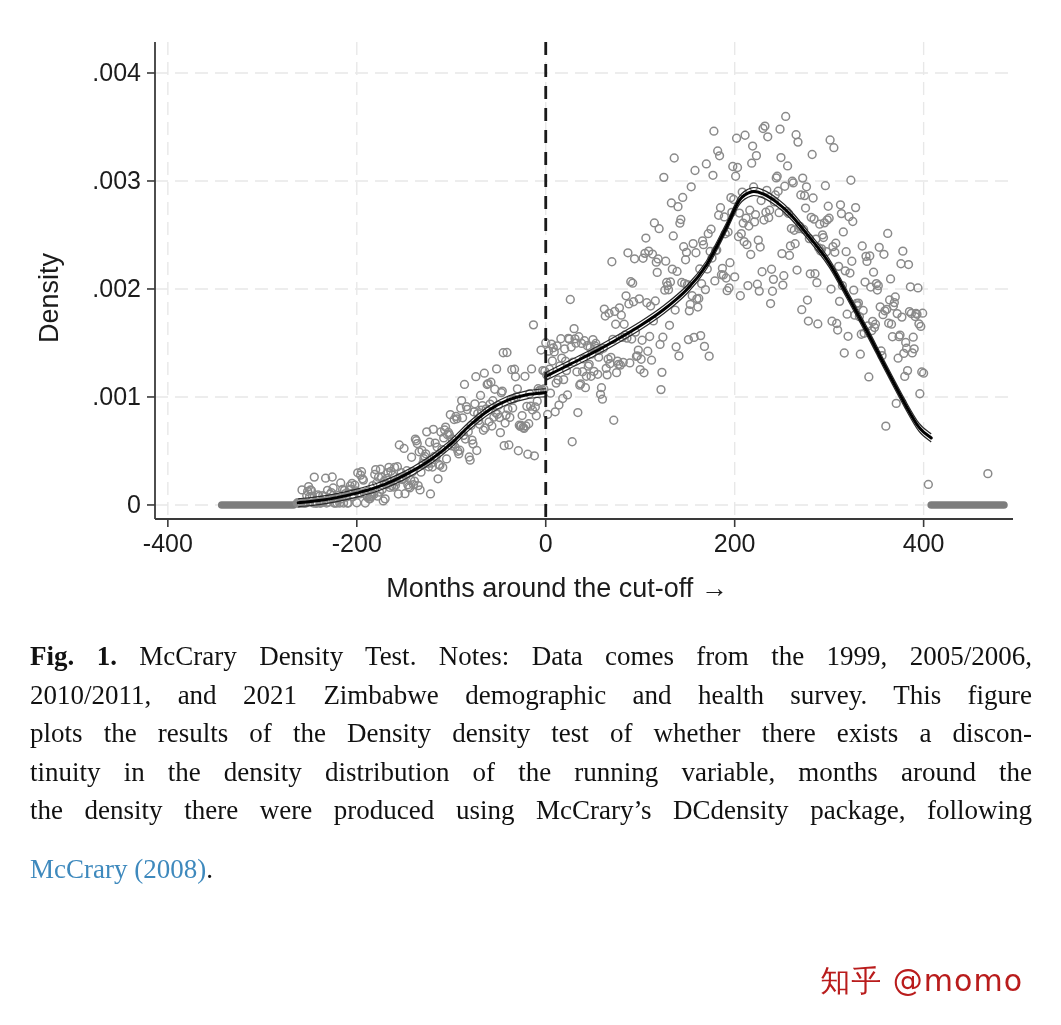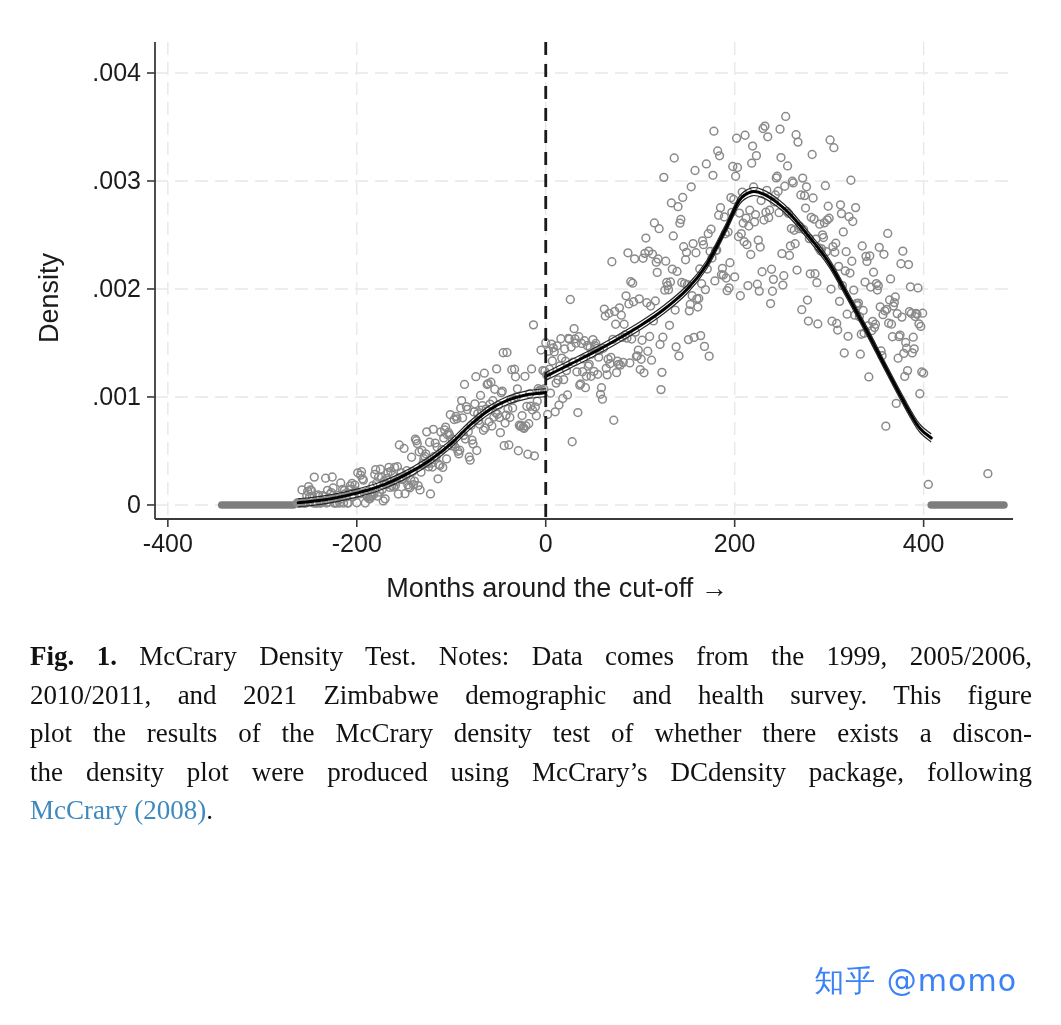--- a/index.html
+++ b/index.html
@@ -3,25 +3,25 @@
 <meta charset="utf-8">
 <style>
   html,body{margin:0;padding:0;background:#ffffff;}
   .page{position:relative;width:1061px;height:1025px;background:#ffffff;overflow:hidden;
         font-family:"Liberation Sans",sans-serif;}
   .chart-wrap{position:absolute;left:0;top:0;width:1061px;height:625px;}
   svg text{font-family:"Liberation Sans",sans-serif;fill:#1c1c1c;}
   .caption{position:absolute;left:30px;top:637px;width:1002px;
            font-family:"Liberation Serif",serif;font-size:27px;line-height:38.5px;color:#111;}
   .cap-line{text-align:justify;text-align-last:justify;text-justify:inter-word;}
-  .cap-line.last{text-align-last:left;}
+  .cap-line.last{text-align-last:left;margin-top:20px;}
   .cap-fig{font-weight:bold;}
   .cap-link{color:#3e89bd;cursor:pointer;}
-  .watermark{position:absolute;right:44px;top:961px;font-size:30px;font-weight:500;
-             color:#3b82f6;text-shadow:1px 1px 0 #ffffff;letter-spacing:1px;
+  .watermark{position:absolute;right:38px;top:961px;font-size:30px;font-weight:500;
+             color:#b91c1c;text-shadow:1px 1px 0 #ffffff;letter-spacing:1px;
              font-family:"DejaVu Sans","Liberation Sans",sans-serif;}
 </style>
 </head>
 <body>
 
 <div class="page">
 
   <div class="chart-wrap">
     <svg id="chart" width="1061" height="625" viewBox="0 0 1061 625">
         <line x1="155" x2="1013" y1="504.961059542676" y2="504.961059542676" stroke="#e8e8e8" stroke-width="1.4" stroke-dasharray="13 7"></line>
@@ -732,20 +732,21 @@
         <line x1="923.6289363576304" x2="923.6289363576304" y1="519" y2="527" stroke="#3a3a3a" stroke-width="1.6"></line>
         <text x="923.6289363576304" y="552" text-anchor="middle" font-size="25">400</text>
         <text x="58" y="298" text-anchor="middle" font-size="27" transform="rotate(-90 58 298)">Density</text>
         <text x="557" y="597" text-anchor="middle" font-size="27">Months around the cut-off →</text>
       </svg>
   </div>
 
   <div class="caption">
     <div class="cap-line"><span class="cap-fig">Fig. 1.</span><span> McCrary Density Test. Notes: Data comes from the 1999, 2005/2006,</span></div>
     <div class="cap-line">2010/2011, and 2021 Zimbabwe demographic and health survey. This figure</div>
-    <div class="cap-line">plot the results of the McCrary density test of whether there exists a discon-</div>
-    <div class="cap-line">the density plot were produced using McCrary’s DCdensity package, following</div>
+    <div class="cap-line">plots the results of the Density density test of whether there exists a discon-</div>
+    <div class="cap-line">tinuity in the density distribution of the running variable, months around the</div>
+    <div class="cap-line">the density there were produced using McCrary’s DCdensity package, following</div>
     <div class="cap-line last"><span class="cap-link">McCrary (2008)</span><span>.</span></div>
   </div>
 
   <div class="watermark">知乎 @momo</div>
 
 </div>
 
 </body></html>

